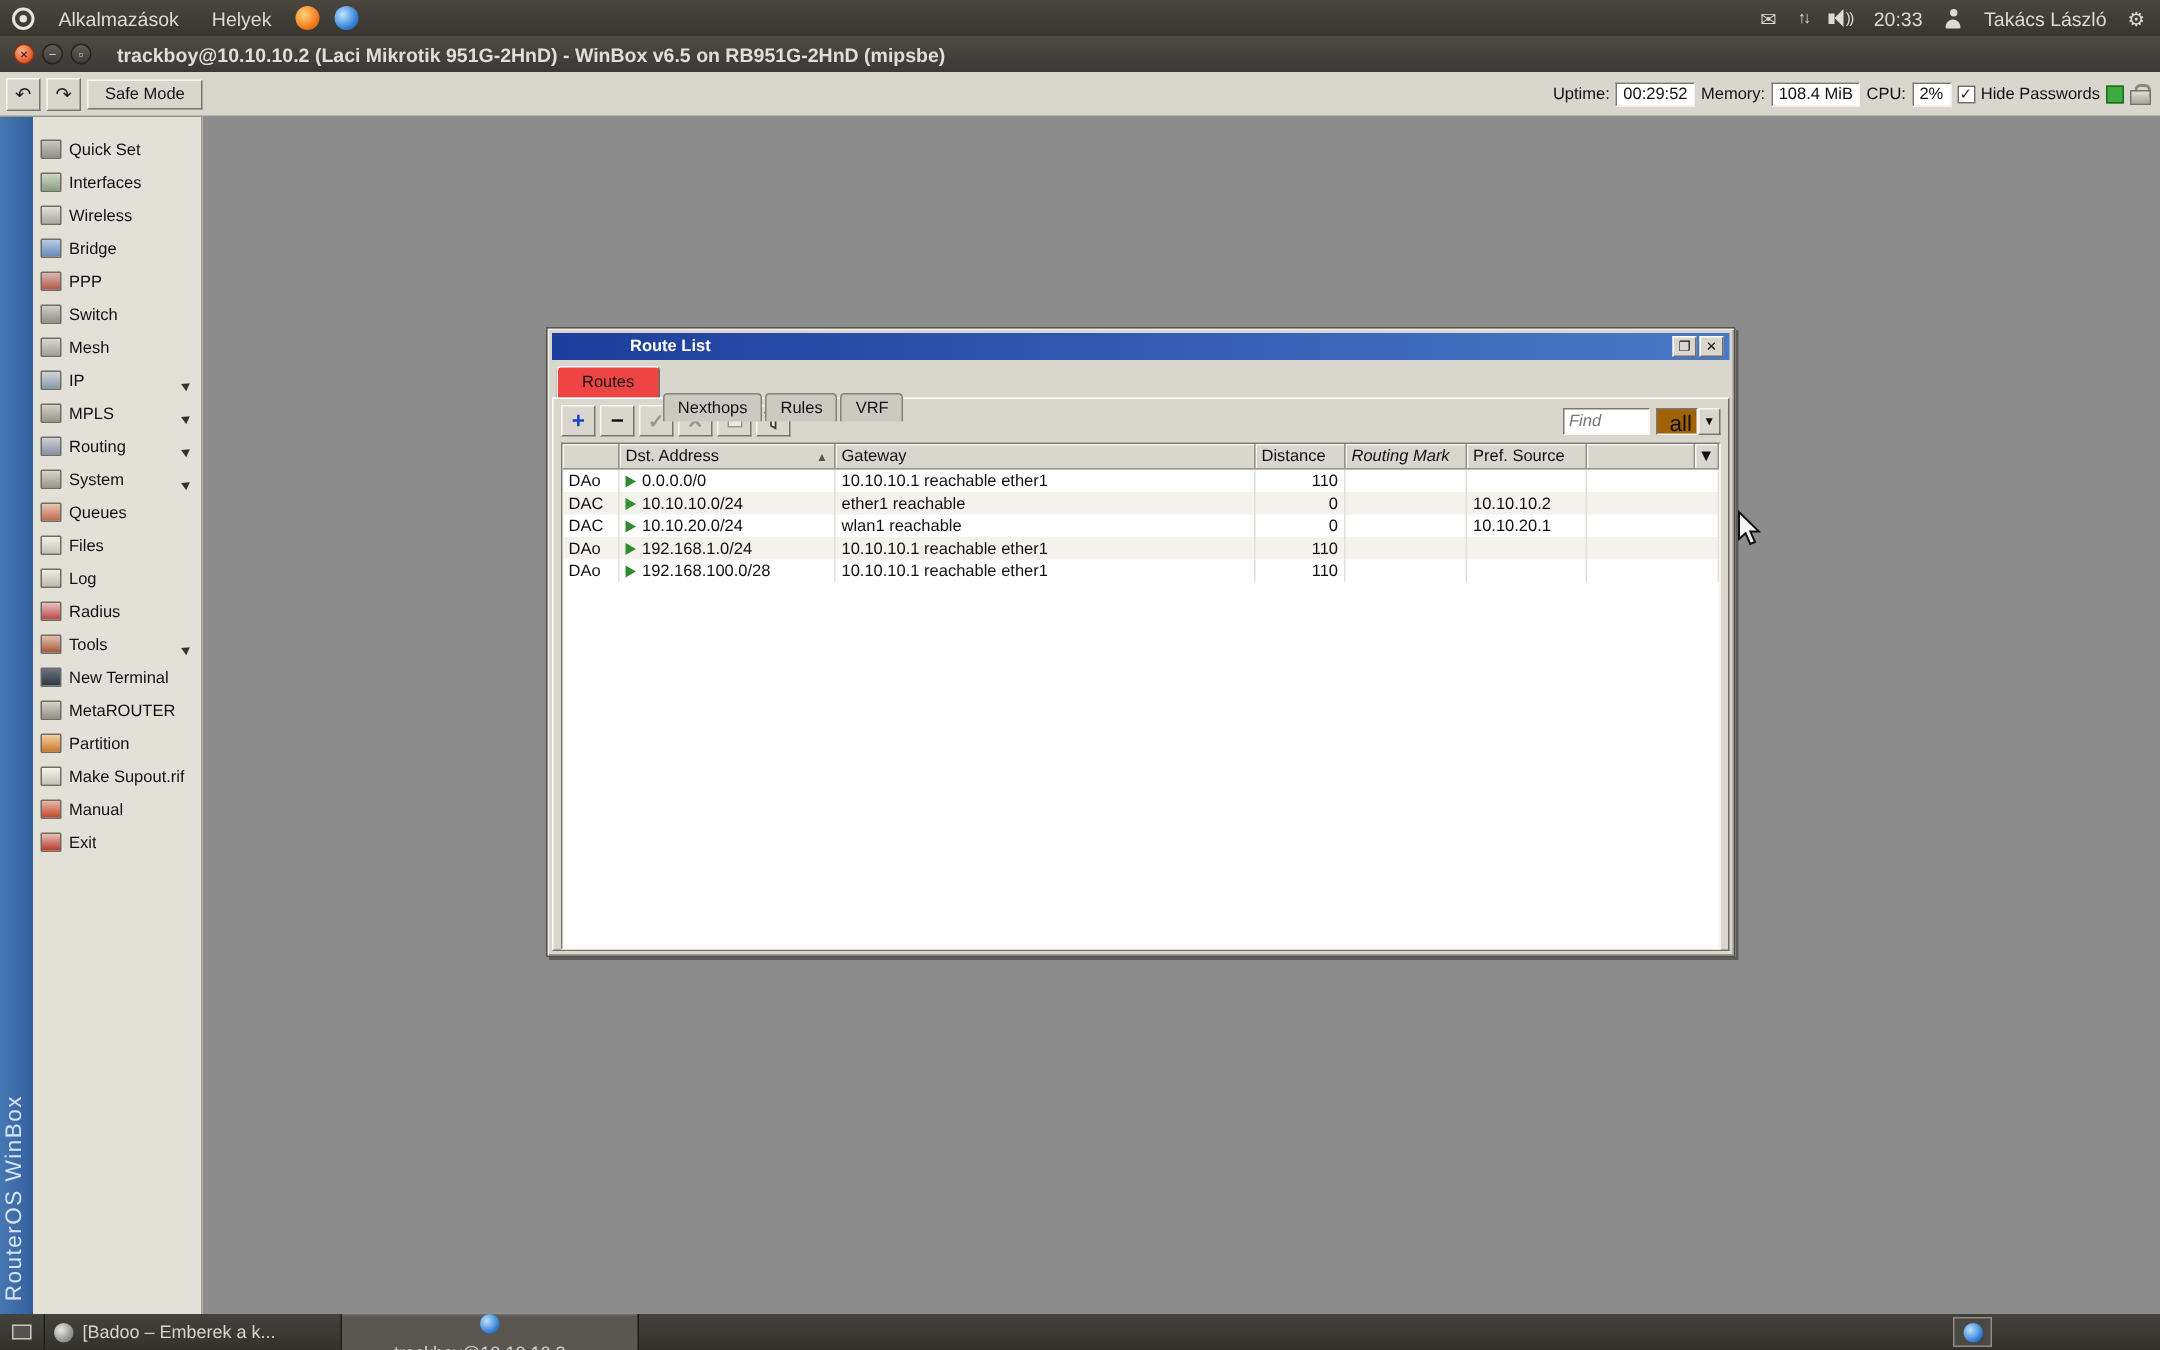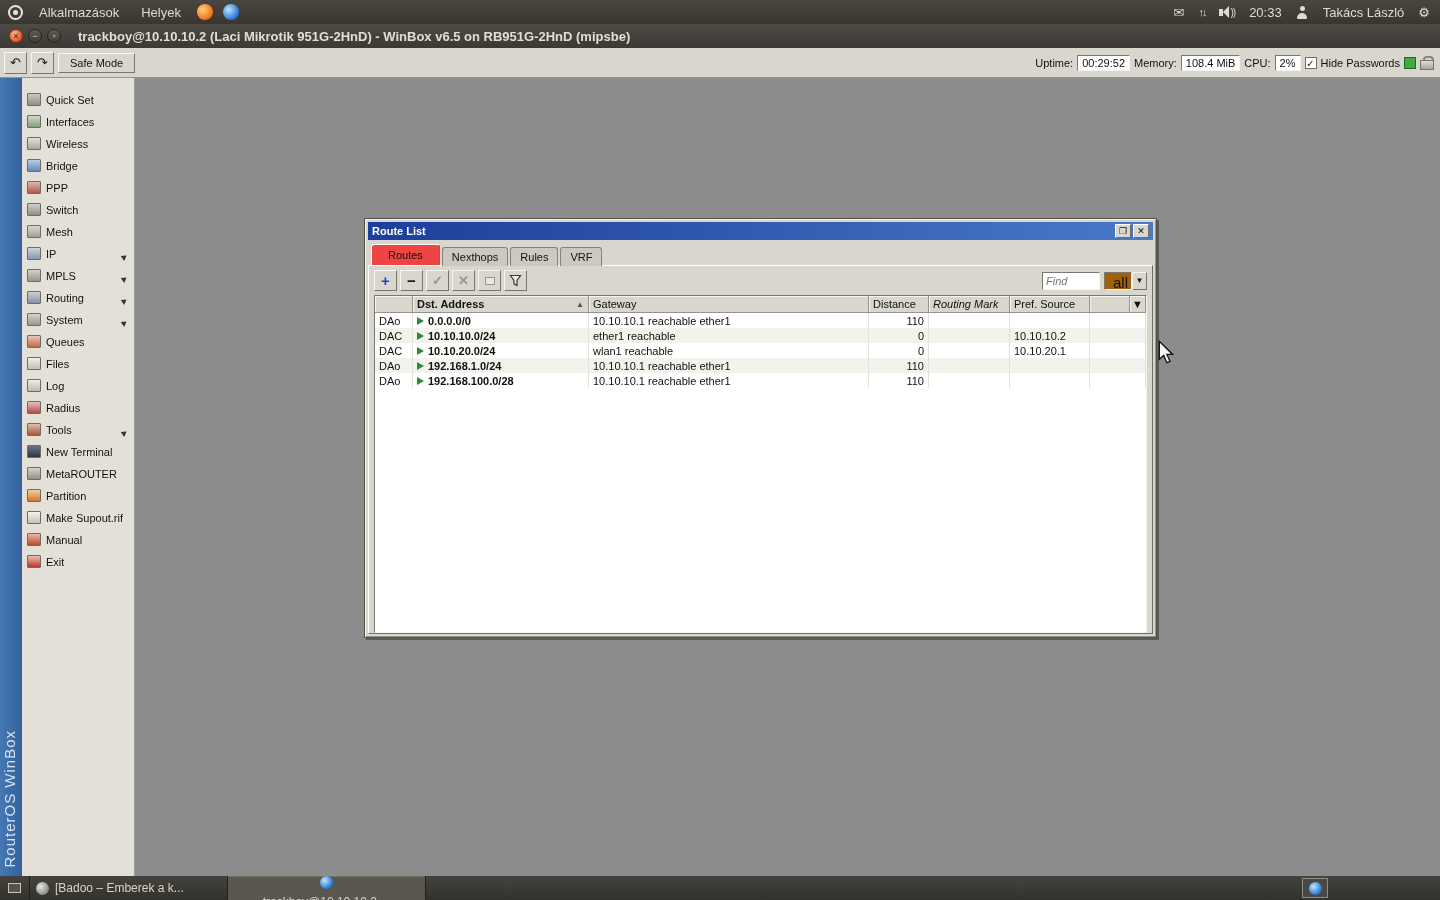--- a/index.html
+++ b/index.html
@@ -84,27 +84,27 @@
   [data-icon="manual-icon"]      { background:linear-gradient(#e8b8a8,#c04828); }
   [data-icon="exit-icon"]        { background:linear-gradient(#e8c0b8,#b83828); }
 
   .mdi { position:absolute; top:78px; left:136px; width:1304px; height:798px; background:#8c8c8c; z-index:5; }
 
   
   .rl-window { position:absolute; left:364px; top:218px; width:793px; height:420px; background:#d9d6ce;
     border:1px solid #55524c; box-shadow:inset 1px 1px 0 #f2f0ea, inset -1px -1px 0 #97948c, 2px 2px 0 rgba(0,0,0,.35);
     padding:3px; z-index:20; display:flex; flex-direction:column; }
   .rl-titlebar { height:18px; flex:none; background:linear-gradient(to right,#1c3e9c,#4a79c8); display:flex; align-items:center; padding:0 4px; }
-  .rl-title { color:#fff; font-size:11px; font-weight:bold; }
+  .rl-title { color:#fff; font-size:11px; font-weight:bold;margin-left:48px; }
   .rl-buttons { margin-left:auto; display:flex; gap:2px; }
   .rl-btn { width:16px; height:14px; background:#d9d6ce; border:1px solid; border-color:#fff #6f6d66 #6f6d66 #fff;
     font-size:9px; line-height:12px; text-align:center; color:#111; }
   .rl-tabs { display:flex; align-items:flex-end; padding:4px 3px 0; height:25px; flex:none; }
   .rl-tab { font-size:11px; padding:3px 9px; background:#ccc9c1; border:1px solid #84817a; border-bottom:none;
-    border-radius:3px 3px 0 0; margin-right:2px; position:relative; top:1px; }
+    border-radius:3px 3px 0 0; margin-right:2px; position:relative; top:16px; }
   .rl-tab.active { background:#ef4444; border-color:#fff #6f6d66 transparent #fff; padding:4px 16px; top:0; z-index:2; }
   .rl-panel { flex:1; border:1px solid; border-color:#fff #6f6d66 #6f6d66 #fff; display:flex; flex-direction:column; background:#d9d6ce; min-height:0; }
   .rl-toolbar { flex:none; display:flex; align-items:center; gap:3px; padding:4px 5px; }
   .rl-tbtn { width:23px; height:21px; background:#d9d6ce; border:1px solid; border-color:#f7f5ef #78756c #78756c #f7f5ef;
     display:flex; align-items:center; justify-content:center; font-size:13px; font-weight:bold; }
   .g-plus { color:#1f3fd0; font-size:15px; }
   .g-minus { color:#111; font-size:15px; }
   .g-dim { color:#999690; }
   .comment-glyph { width:10px; height:8px; border:1px solid #999690; background:#e9e7e0; }
   .rl-find { margin-left:auto; display:flex; align-items:center; gap:4px; }
@@ -116,21 +116,21 @@
     font-size:8px; text-align:center; line-height:16px; }
 
   .rl-table { flex:1; margin:0 5px; border:1px solid; border-color:#7b786f #f6f4ee #f6f4ee #7b786f; background:#fff;
     display:flex; flex-direction:column; overflow:hidden; min-height:0; }
   .rl-header { display:flex; flex:none; height:17px; background:#d9d6ce; }
   .rl-hcell { font-size:11px; padding:1px 4px; border-right:1px solid #96938b; border-bottom:1px solid #96938b;
     box-shadow:inset 1px 1px 0 #f6f4ee; white-space:nowrap; overflow:hidden; display:flex; align-items:center; }
   .sort-icon { margin-left:auto; font-size:8px; color:#555; }
   .hdr-dd { justify-content:center; padding:0; }
   .c-flags { width:38px; }
-  .c-dst   { width:176px;font-weight:bold; }
+  .c-dst   { width:144px; }
   .c-gw    { width:280px; }
   .c-dist  { width:60px; }
   .c-mark  { width:81px;font-style:italic; }
   .c-pref  { width:80px; }
   .c-fill  { flex:1; }
   .c-dd    { width:16px; flex:none; }
   .rows-area { flex:1; overflow:hidden; }
   .rl-row { display:flex; height:15px; font-size:11px; }
   .rl-row:nth-child(even) { background:#f3f2ec; }
   .rl-cell { padding:0 4px; border-right:1px solid #e3e1da; display:flex; align-items:center; white-space:nowrap; overflow:hidden; }

